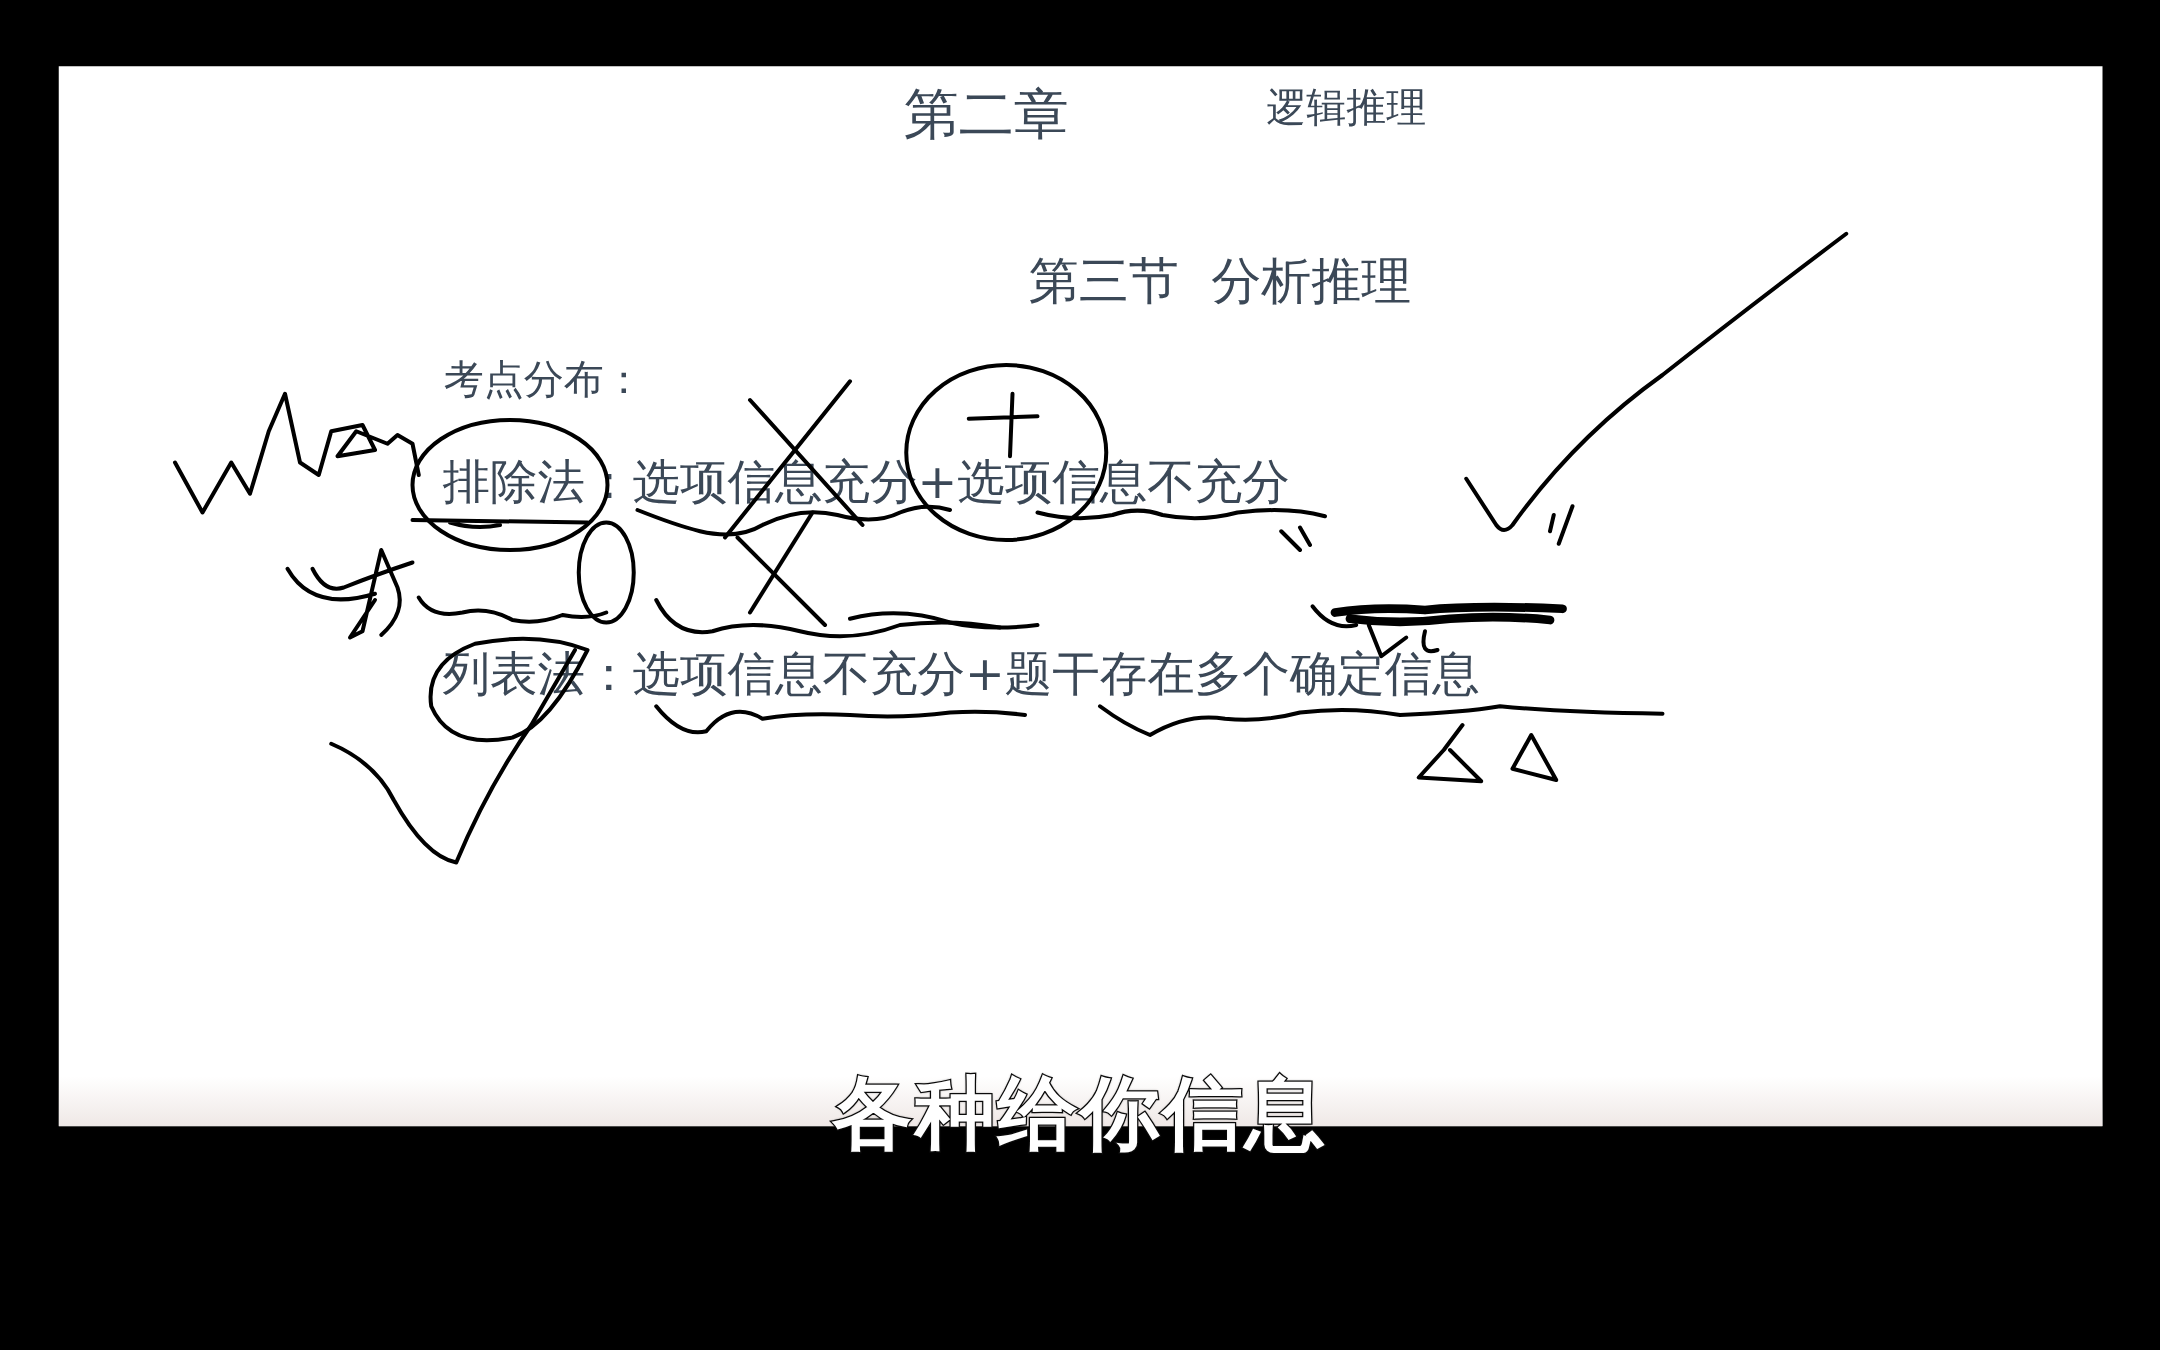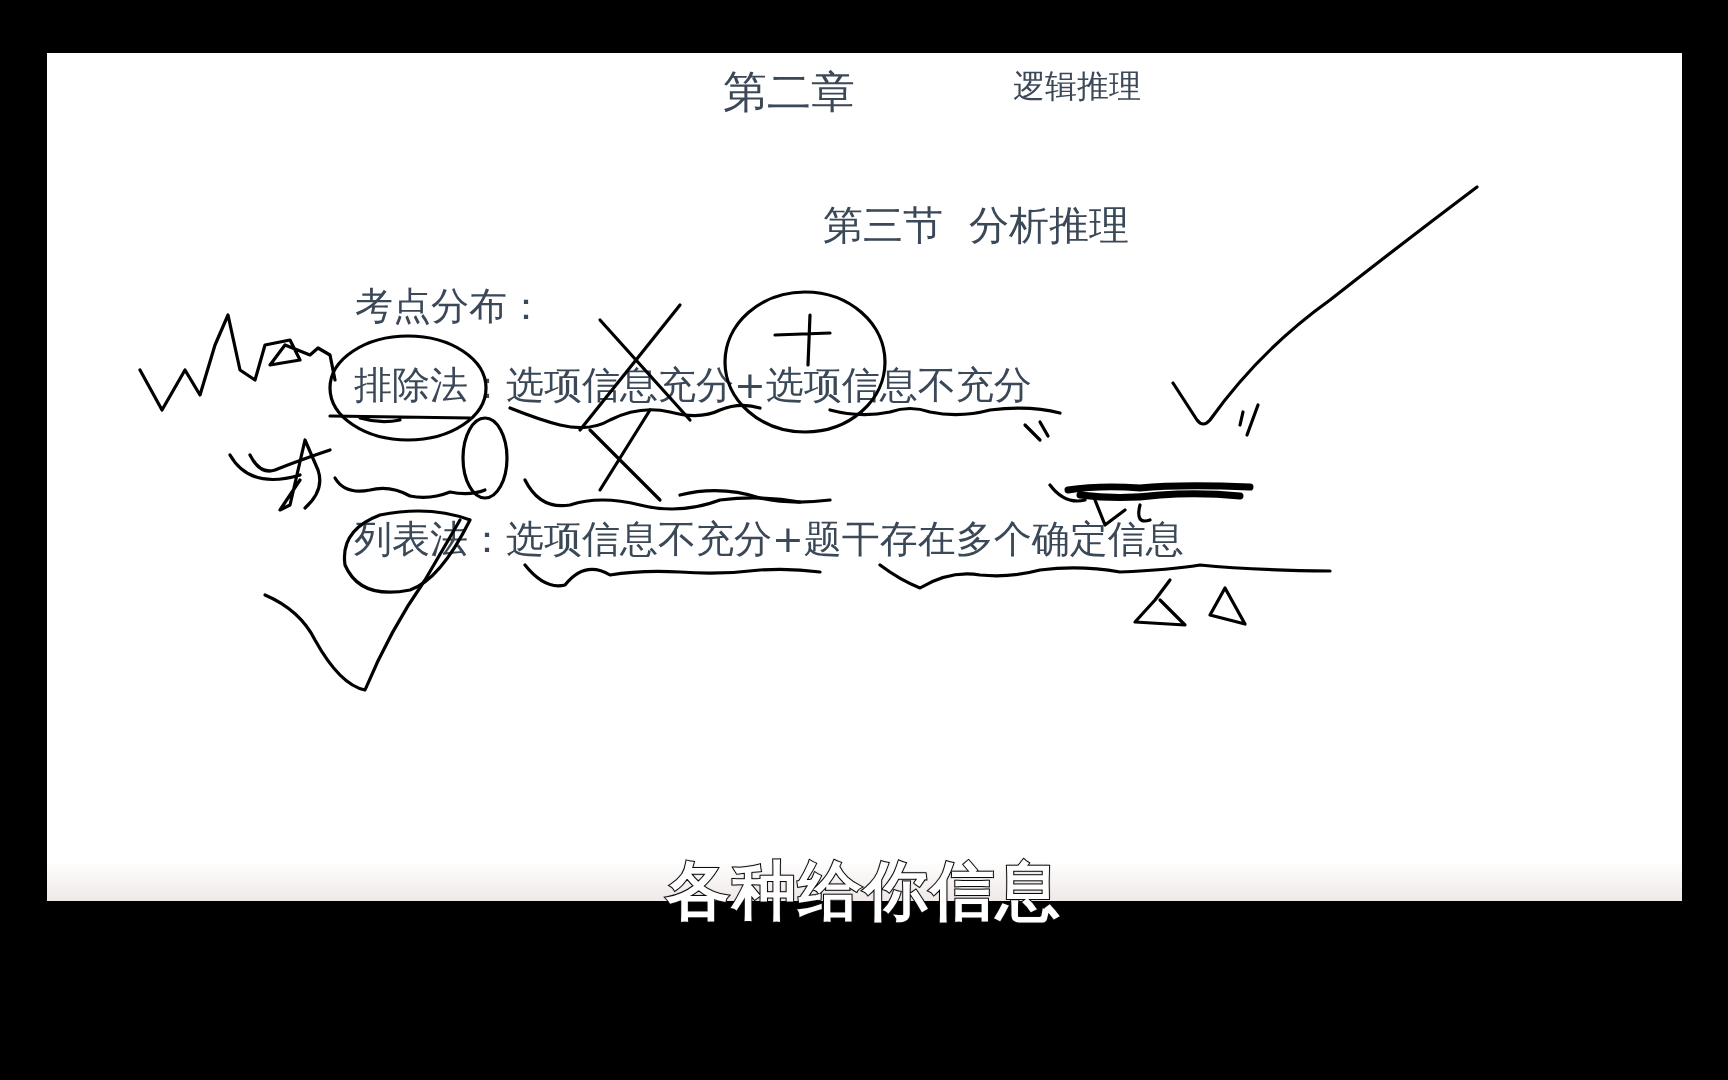--- a/index.html
+++ b/index.html
@@ -6,21 +6,21 @@
     body { width:1728px; height:1080px; background:#000; position:relative; overflow:hidden;
       font-family:"DejaVu Sans", sans-serif; }
     .slide { position:absolute; left:47px; top:53px; width:1635px; height:848px; background:#fff; overflow:hidden; }
     .slide-shade { position:absolute; left:0; right:0; bottom:0; height:40px;
       background:linear-gradient(to bottom, rgba(255,255,255,0), #efe8e6); }
     .txt { position:absolute; color:#3b4857; white-space:nowrap; line-height:1; }
     .chapter-num { left:676px; top:17px; font-size:44px; }
     .chapter-name { left:966px; top:17px; font-size:32px; }
     .section { left:756px; top:152px; font-size:40px;margin-left:20px; }
     .section .gap { display:inline-block; width:26px; }
-    .dist-label { left:308px; top:234px; font-size:38px; }
+    .dist-label { left:308px; top:234px; font-size:32px; }
     .row { position:absolute; left:307px; font-size:38px; color:#3b4857; white-space:nowrap; line-height:1; }
     .row1 { top:313px; }
     .row2 { top:390px; }
     .row3 { top:467px; }
     .row .m { display:inline-block; }
     .subtitle { position:absolute; left:0; width:100%; top:848px; text-align:center;
       font-size:64px; font-weight:bold; color:#ffffff; letter-spacing:2px;
       -webkit-text-stroke:2px #111; paint-order:stroke fill;
       text-shadow: 0 0 2px #000, 0 0 1px #000; }
     svg.ink { position:absolute; left:0; top:0; width:1728px; height:1080px; pointer-events:none; }

